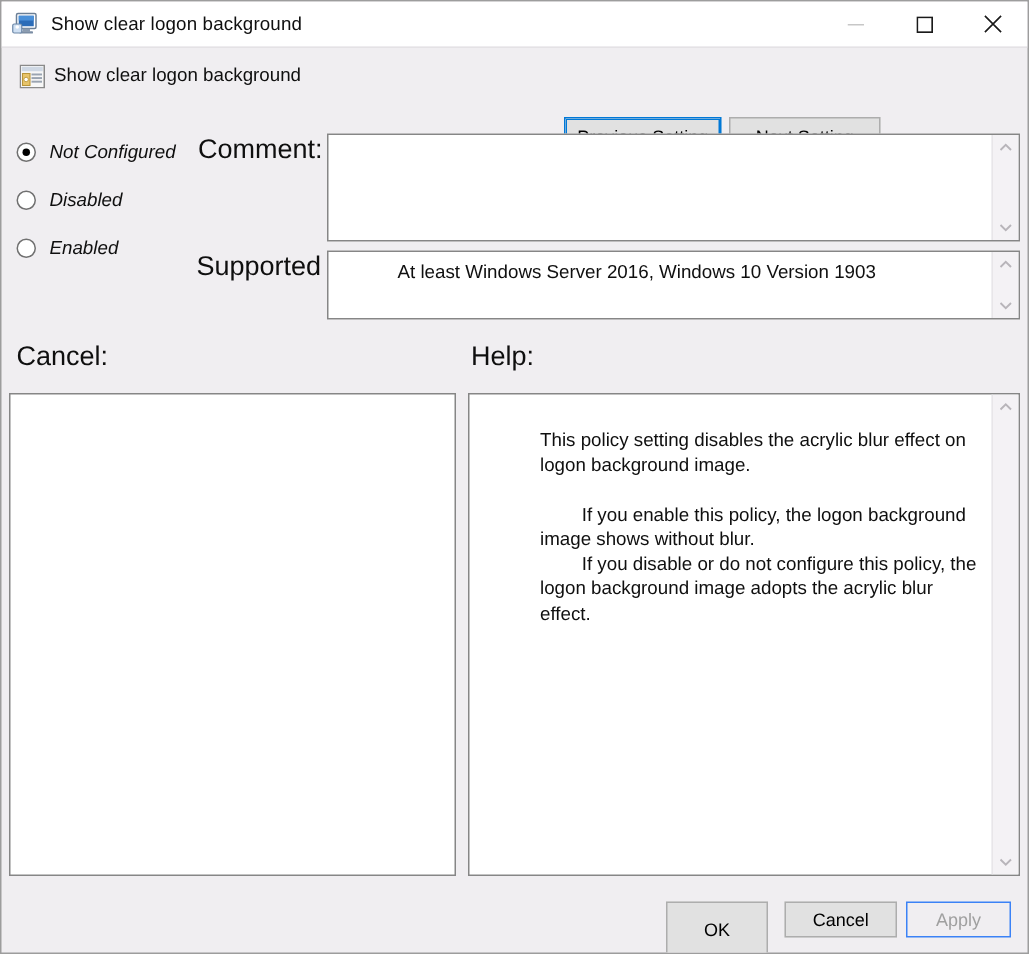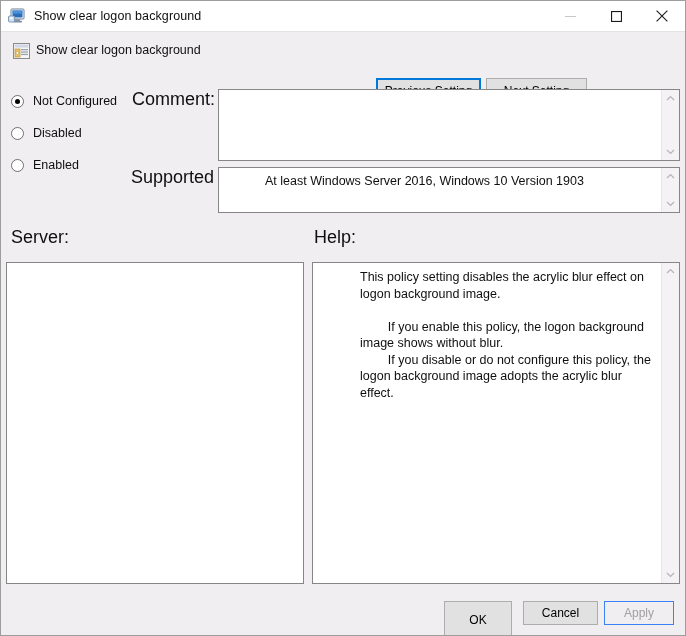--- a/index.html
+++ b/index.html
@@ -148,20 +148,21 @@
     position: absolute;
     left: 3px; top: 3px;
     width: 5px; height: 5px;
     border-radius: 50%;
     background: #000000;
   }
   .radio-label {
     font-size: 12.5px;
     color: #0f0f0f;
     white-space: nowrap;
+    font-style: italic;
   }
 
   
   .field-label {
     position: absolute;
     font-size: 18px;
     color: #0f0f0f;
     white-space: nowrap;
   }
   #label-comment { left: 131px; top: 88px; }
@@ -218,21 +219,21 @@
   #panel-options {
     left: 5px; top: 261px;
     width: 298px; height: 322px;
   }
   #panel-options .content { right: 0; }
   #panel-help {
     left: 311px; top: 261px;
     width: 368px; height: 322px;
   }
   #panel-help .content {
-    padding: 6px 7px;
+    padding: 22px 7px;
     line-height: 16.5px;
   }
 
   
   #btn-ok {
     position: absolute;
     left: 443px; top: 600px;
     width: 68px; height: 38px;
   }
   #btn-cancel {
@@ -346,21 +347,21 @@
           </svg>
       </div>
       <div class="scroll-arrow">
         <svg width="9" height="7" viewBox="0 0 9 7">
             <path d="M1 2 L4.5 5.4 L8 2" fill="none" stroke="#b8b5ba" stroke-width="1.3"></path>
           </svg>
       </div>
     </div>
   </div>
 
-  <div class="field-label" id="label-options">Server:</div>
+  <div class="field-label" id="label-options">Cancel:</div>
   <div class="field-label" id="label-help">Help:</div>
 
   <div class="textbox" id="panel-options">
     <div class="content"></div>
   </div>
 
   <div class="textbox" id="panel-help">
     <div class="content">This policy setting disables the acrylic blur effect on logon background image.
 
         If you enable this policy, the logon background image shows without blur.

